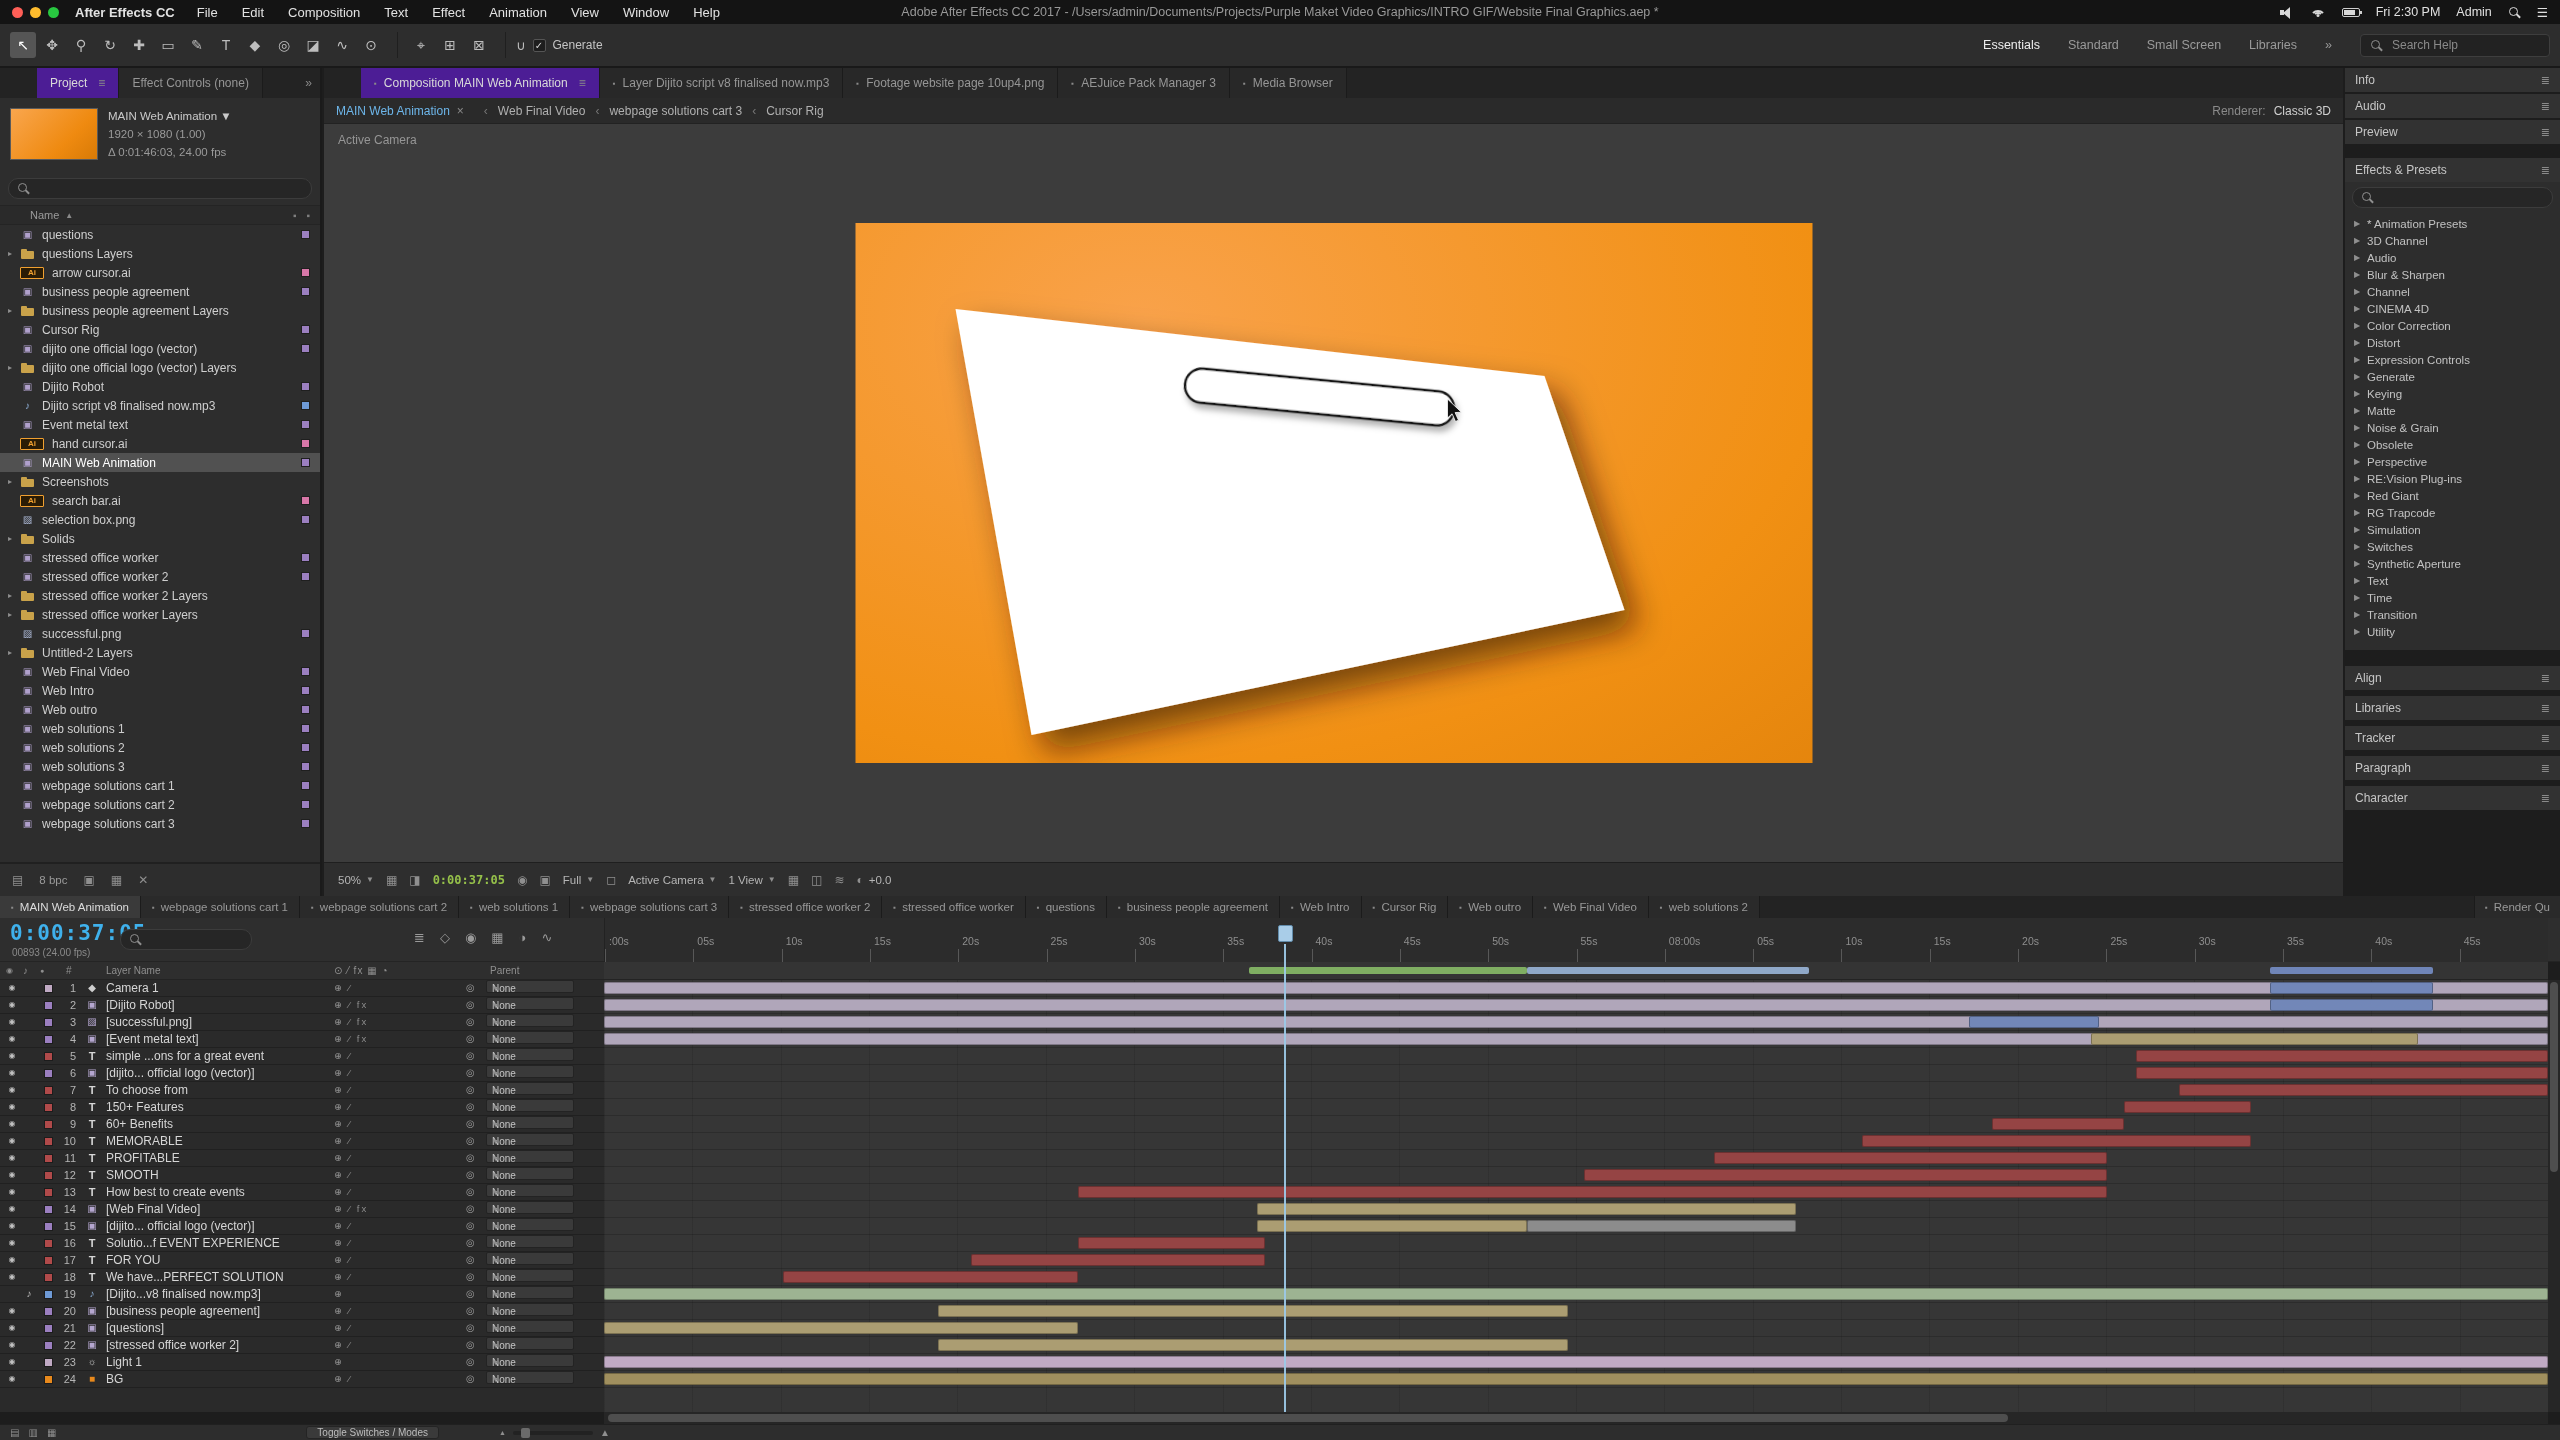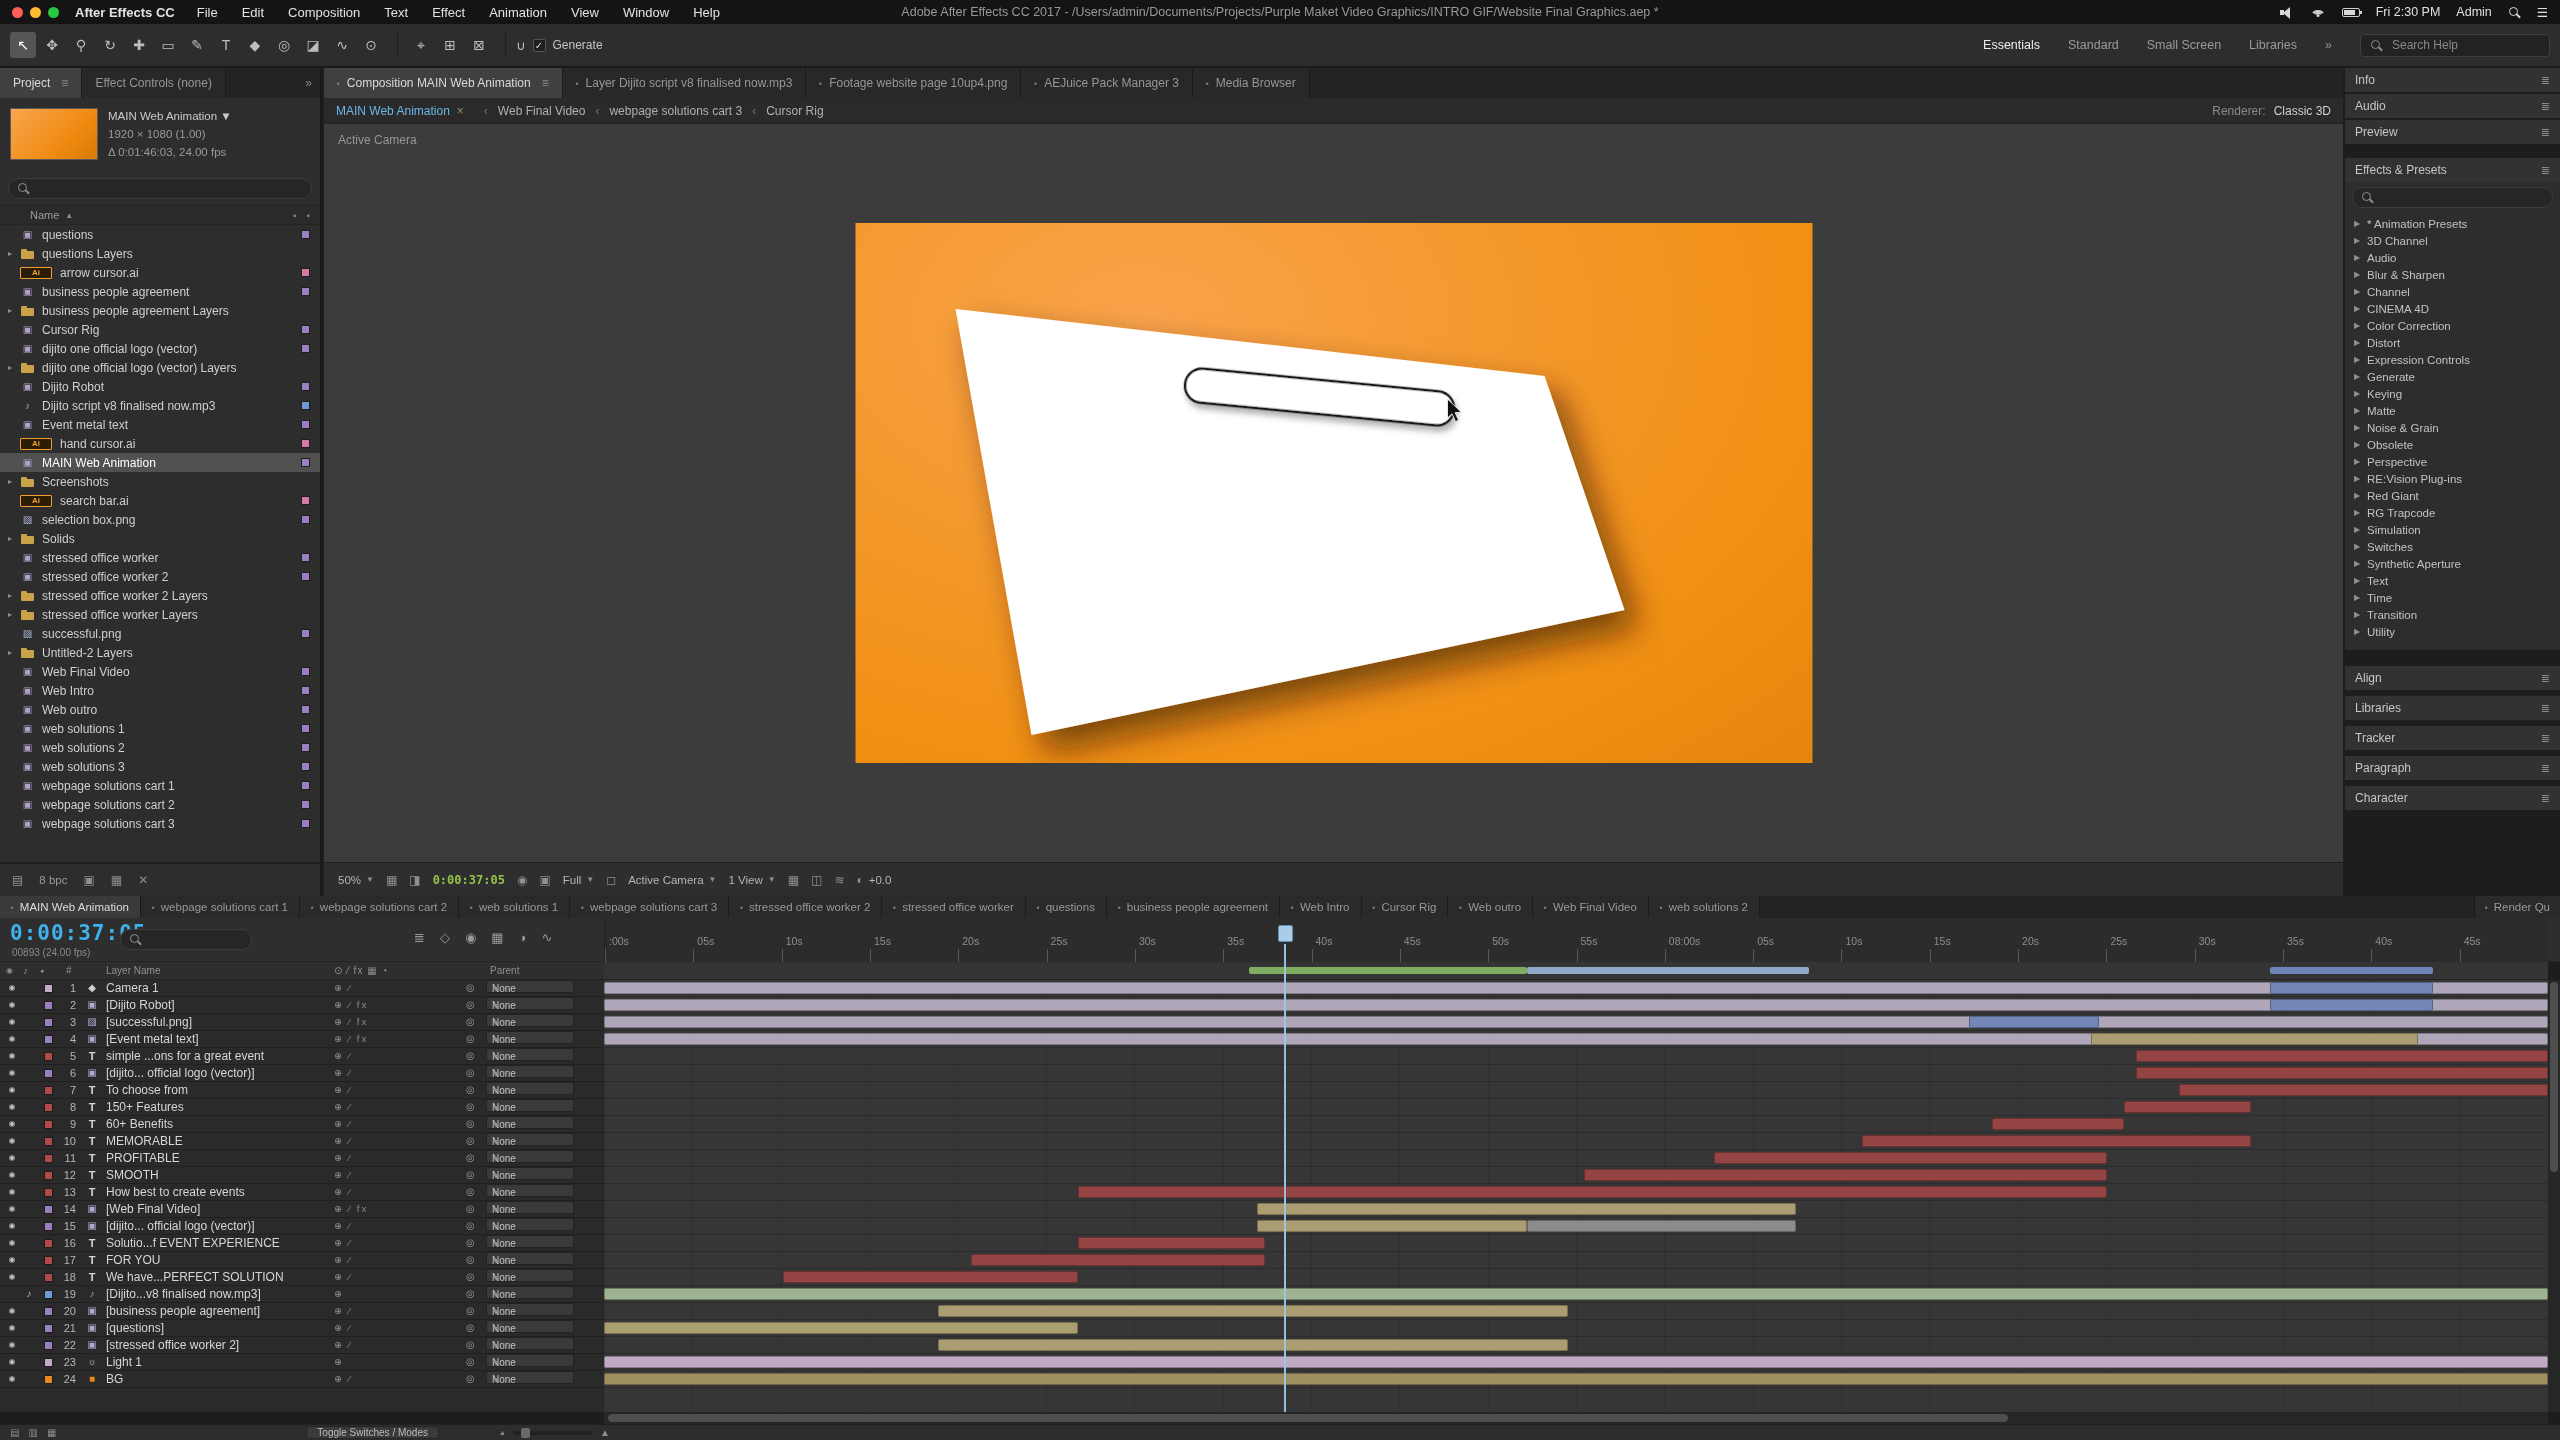--- a/index.html
+++ b/index.html
@@ -52,42 +52,42 @@
   .ws-more{color:#9a9a9a;}
   .searchhelp{display:flex;align-items:center;gap:7px;background:#222;border:1px solid #3e3e3e;border-radius:4px;height:23px;padding:0 9px;width:190px;}
   .searchhelp input{background:transparent;border:none;outline:none;color:#bdbdbd;font-size:12px;width:100%;font-family:inherit;}
   .searchhelp input::placeholder{color:#8a8a8a;}
 
   
   .main{position:absolute;top:68px;left:0;right:0;height:828px;background:#1d1d1d;}
 
   .panel-tabbar{height:30px;background:#232323;display:flex;align-items:stretch;overflow:hidden;}
   .ptab{display:flex;align-items:center;gap:7px;padding:0 13px;font-size:12px;color:#969696;background:#282828;border-right:1px solid #1b1b1b;white-space:nowrap;}
-  .ptab.active{background:#404040;color:#d9d9d9;}
+  .ptab.active{background:#4c1d95;color:#d9d9d9;margin-left:37px;}
   .ptab-menu{color:#8a8a8a;margin-left:4px;}
   .ticon{color:#8a8a8a;font-size:8px;}
   .tab-overflow{margin-left:auto;display:flex;align-items:center;padding:0 8px;color:#8a8a8a;font-size:12px;}
 
   
   .project-panel{position:absolute;top:0;left:0;width:322px;height:100%;background:#2d2d2d;display:flex;flex-direction:column;border-right:2px solid #1a1a1a;}
   .proj-preview{height:78px;display:flex;gap:10px;padding:10px 10px 6px 10px;align-items:flex-start;}
   .thumb{width:88px;height:52px;background:linear-gradient(135deg,#f9a64e,#ef8a10 65%,#d87a06);border:1px solid #5a5a5a;flex:none;}
   .proj-meta{font-size:11.5px;color:#cacaca;line-height:1.55;overflow:hidden;white-space:nowrap;}
   .proj-meta .sub{color:#9a9a9a;}
   .proj-search{margin:2px 8px 6px 8px;height:21px;display:flex;align-items:center;gap:7px;background:#262626;border:1px solid #3c3c3c;border-radius:10px;padding:0 8px;}
   .proj-cols{height:20px;display:flex;align-items:center;padding:0 10px 0 30px;color:#9a9a9a;font-size:11px;background:#2a2a2a;border-top:1px solid #242424;border-bottom:1px solid #242424;gap:6px;}
   .sort-car{font-size:8px;color:#8a8a8a;}
   .proj-cols .colicons{margin-left:auto;display:flex;gap:10px;font-size:10px;color:#7e7e7e;}
   .proj-list{flex:1;overflow:hidden;font-size:12px;}
   .prow{height:19px;display:flex;align-items:center;padding:0 10px 0 8px;color:#cfcfcf;white-space:nowrap;}
   .prow.sel{background:#515151;color:#fff;}
   .prow .tw{width:11px;color:#8f8f8f;font-size:8px;flex:none;}
   .pic{width:17px;margin-right:6px;text-align:center;font-size:10px;color:#a9a9c9;flex:none;}
   .pic.comp{color:#b0a0cc;} .pic.image{color:#a8b4d0;} .pic.audio{color:#8fb0d8;}
-  .pic.ai{font-size:8px;font-weight:bold;color:#f0a030;border:1px solid #f0a030;background:#2a1c05;border-radius:1px;line-height:10px;height:12px;width:32px;margin-left:1px;margin-right:8px;}
+  .pic.ai{font-size:8px;font-weight:bold;color:#f0a030;border:1px solid #f0a030;background:#2a1c05;border-radius:1px;line-height:10px;height:12px;width:24px;margin-left:1px;margin-right:8px;}
   .pic.folder-ic{position:relative;height:14px;}
   .pic.folder-ic::before{content:'';position:absolute;left:2px;top:4px;width:13px;height:8px;background:#c9a24a;border-radius:1px;}
   .pic.folder-ic::after{content:'';position:absolute;left:2px;top:2px;width:6px;height:3px;background:#c9a24a;border-radius:1px 1px 0 0;}
   .pname{flex:1;overflow:hidden;text-overflow:ellipsis;}
   .chip{width:9px;height:9px;border:1px solid #1f1f1f;margin-left:8px;flex:none;}
   .proj-footer{height:34px;border-top:2px solid #202020;display:flex;align-items:center;gap:16px;padding:0 12px;color:#9a9a9a;font-size:11.5px;background:#2d2d2d;}
   .pf-icon{font-size:12px;color:#8f8f8f;}
 
   
   .comp-panel{position:absolute;top:0;left:324px;width:2019px;height:100%;display:flex;flex-direction:column;background:#2d2d2d;}

